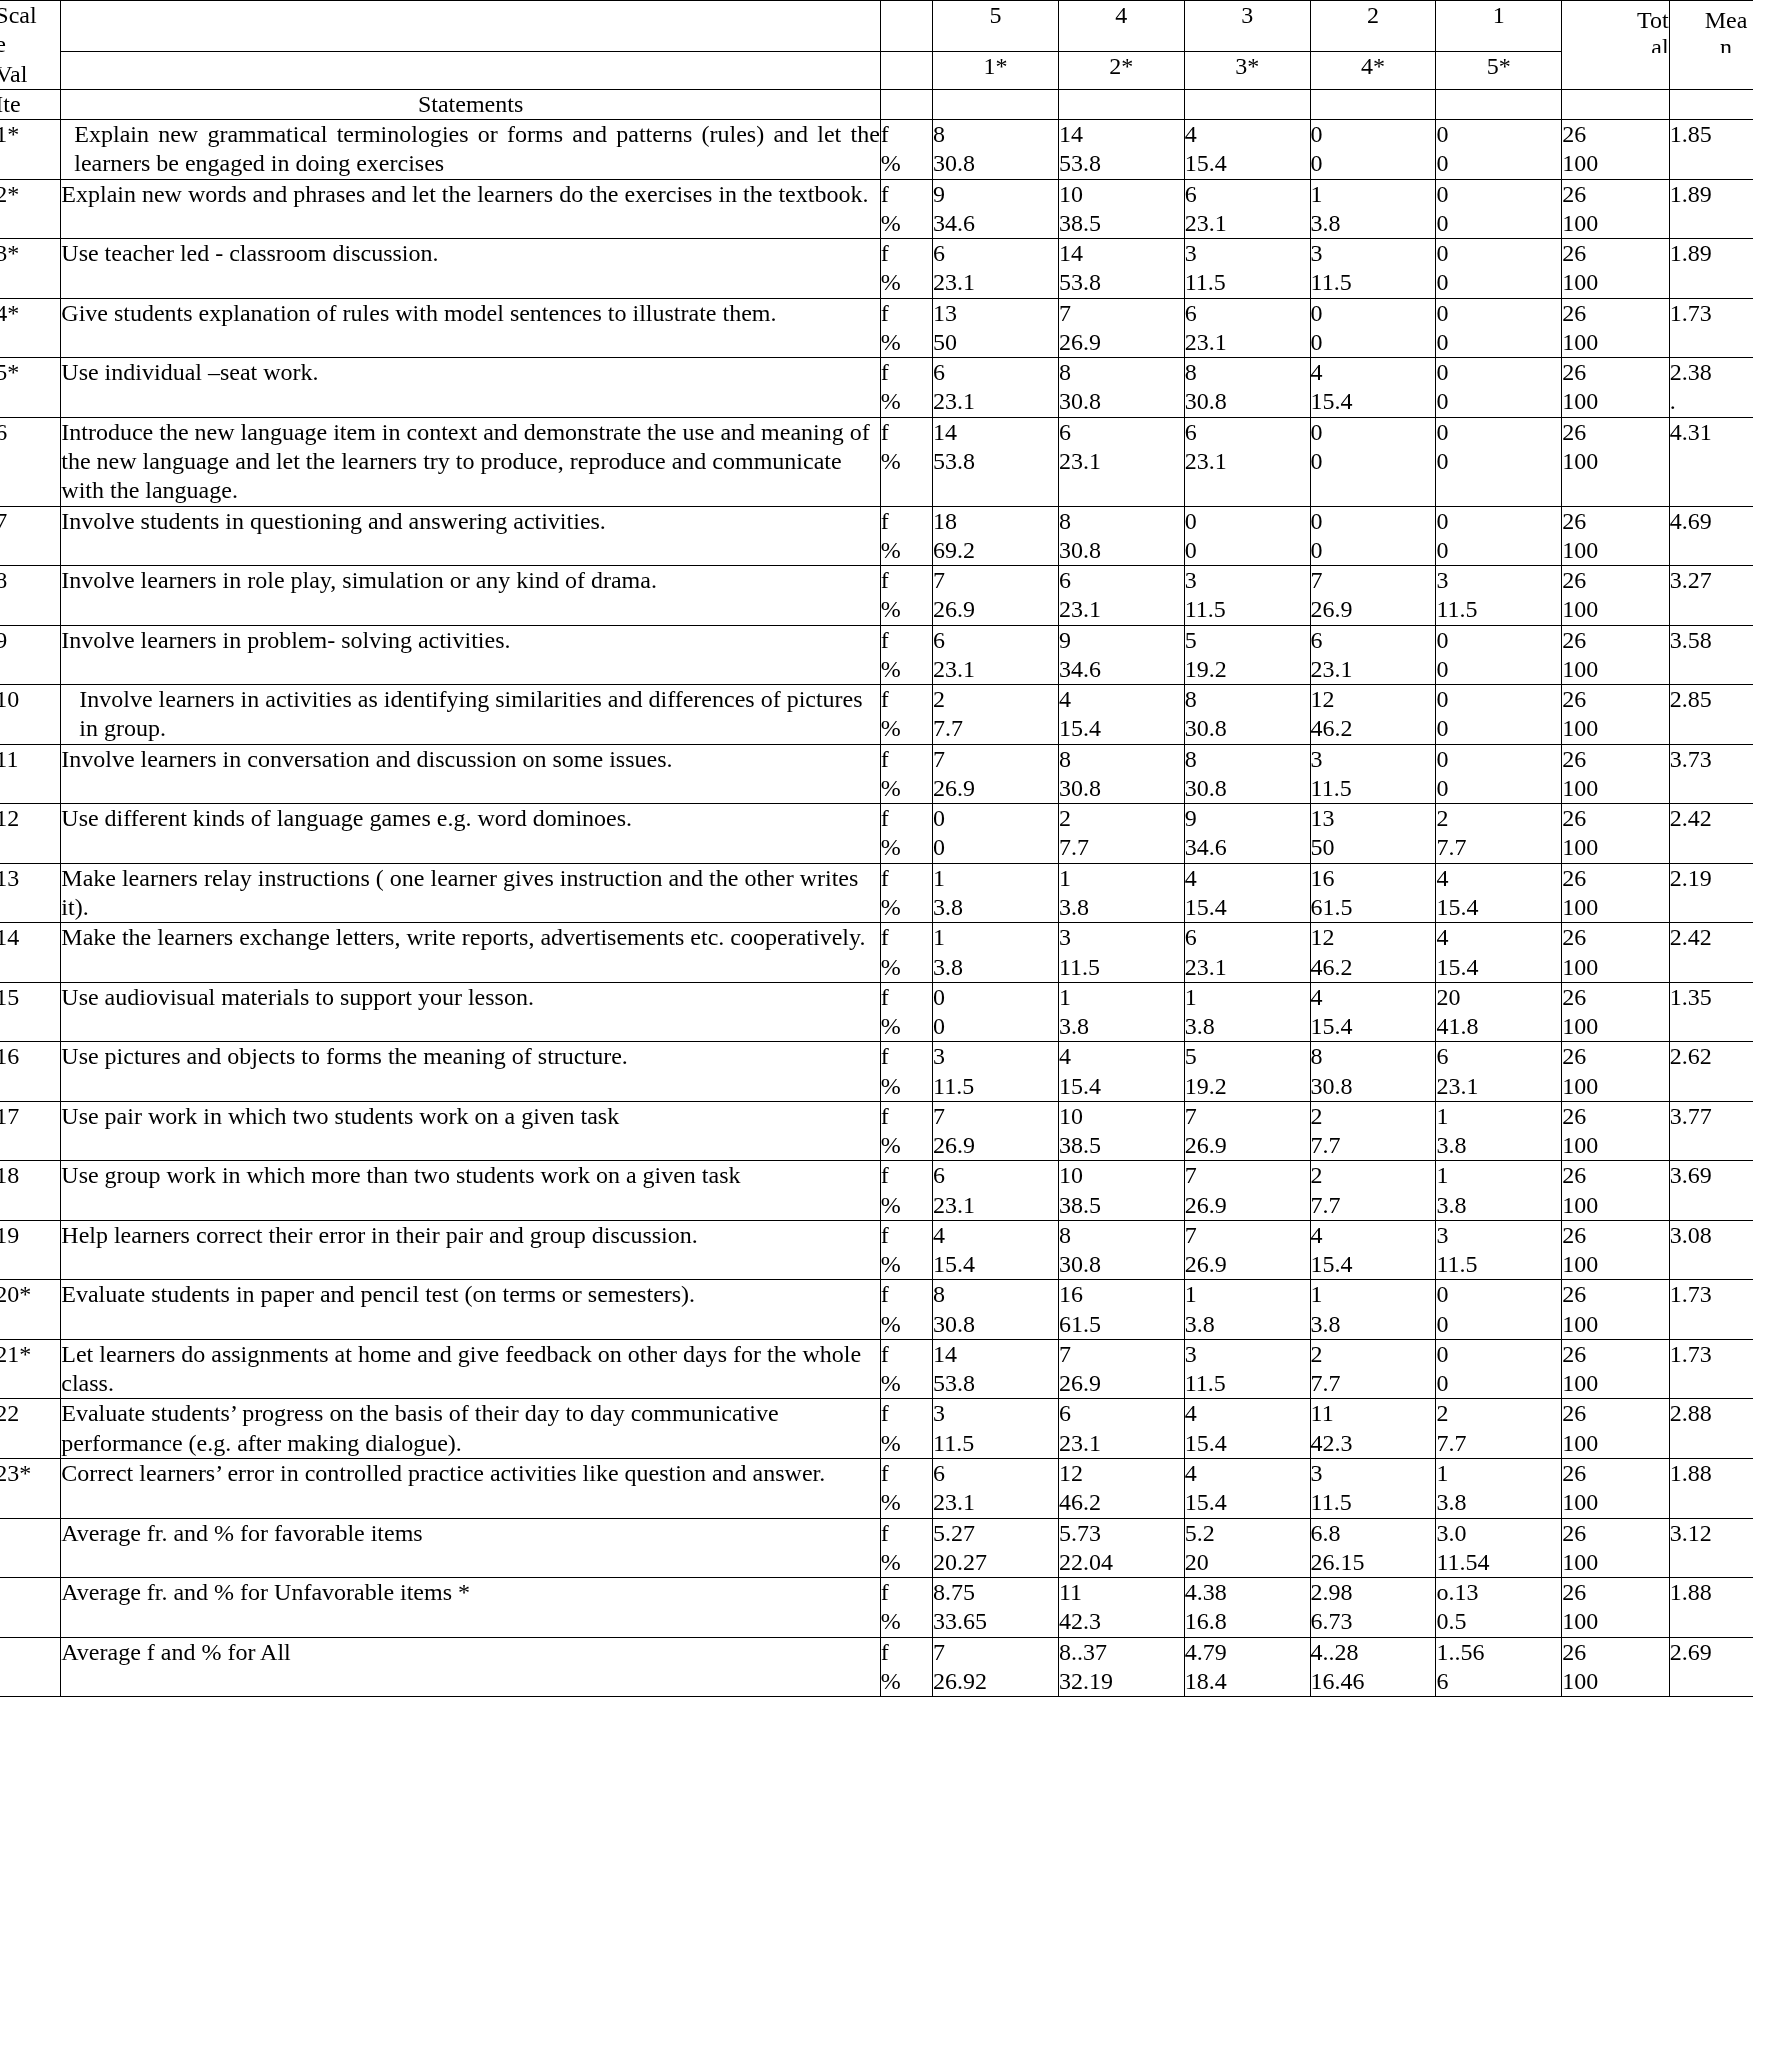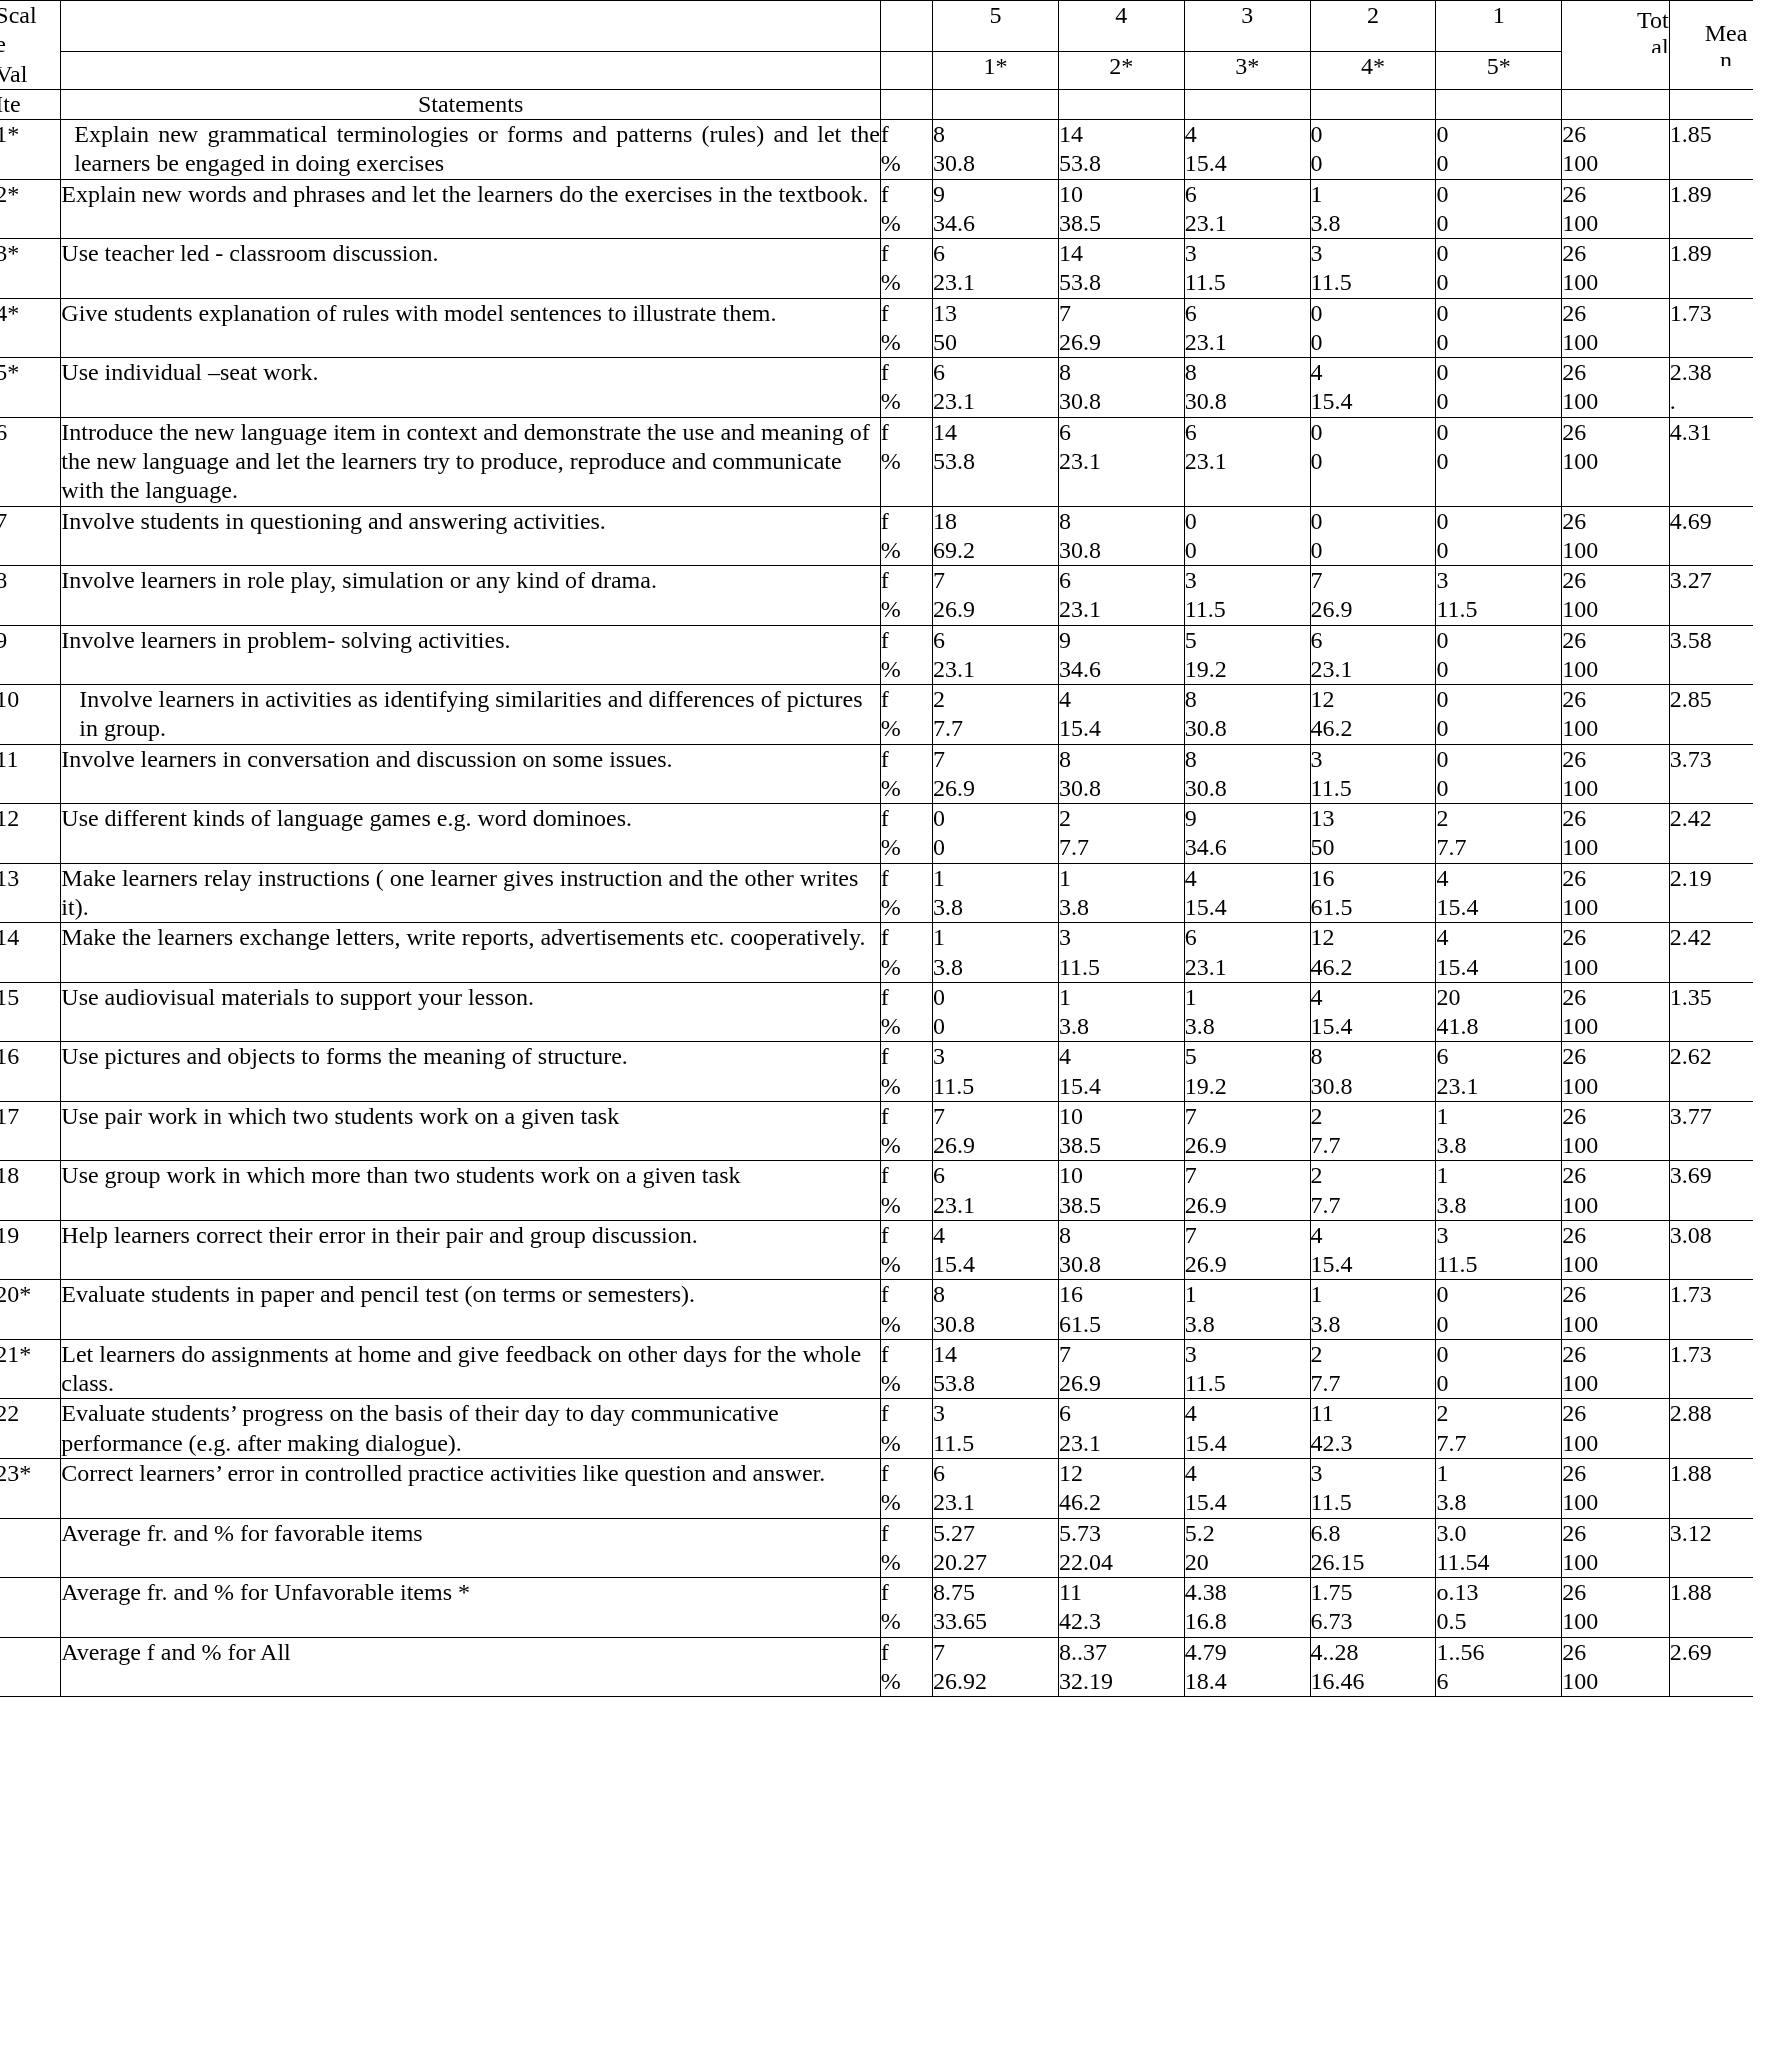--- a/index.html
+++ b/index.html
@@ -51,21 +51,21 @@
         <tr class="hdr-row1">
           <td rowspan="2" class="scale-cell">Scal<br>e<br>Val</td>
           <td class=""></td>
           <td class=""></td>
           <td class="hdr-num">5</td>
           <td class="hdr-num">4</td>
           <td class="hdr-num">3</td>
           <td class="hdr-num">2</td>
           <td class="hdr-num">1</td>
           <td rowspan="2" class="hdr-num clip" style="padding-top:4.9px;text-align:right;">Tot<div style="height:18px;overflow:hidden;line-height:1.0;">al</div></td>
-          <td rowspan="2" class="hdr-num clip" style="padding-top:18px;text-align:center;">Mea<div style="height:18px;overflow:hidden;line-height:1.0;">n</div></td>
+          <td rowspan="2" class="hdr-num clip" style="padding-top:5px;text-align:center;">Mea<div style="height:18px;overflow:hidden;line-height:1.0;">n</div></td>
         </tr>
         <tr class="hdr-row2">
           <td class=""></td>
           <td class=""></td>
           <td class="hdr-num">1*</td>
           <td class="hdr-num">2*</td>
           <td class="hdr-num">3*</td>
           <td class="hdr-num">4*</td>
           <td class="hdr-num">5*</td>
         </tr>
@@ -935,21 +935,21 @@
           </td>
           <td class="num">
             <span class="topnum">11</span>
             <span class="topnum">42.3</span>
           </td>
           <td class="num">
             <span class="topnum">4.38</span>
             <span class="topnum">16.8</span>
           </td>
           <td class="num">
-            <span class="topnum">1.75</span>
+            <span class="topnum">2.98</span>
             <span class="topnum">6.73</span>
           </td>
           <td class="num">
             <span class="topnum">o.13</span>
             <span class="topnum">0.5</span>
           </td>
           <td class="num">
             <span class="topnum">26</span>
             <span class="topnum">100</span>
           </td>

